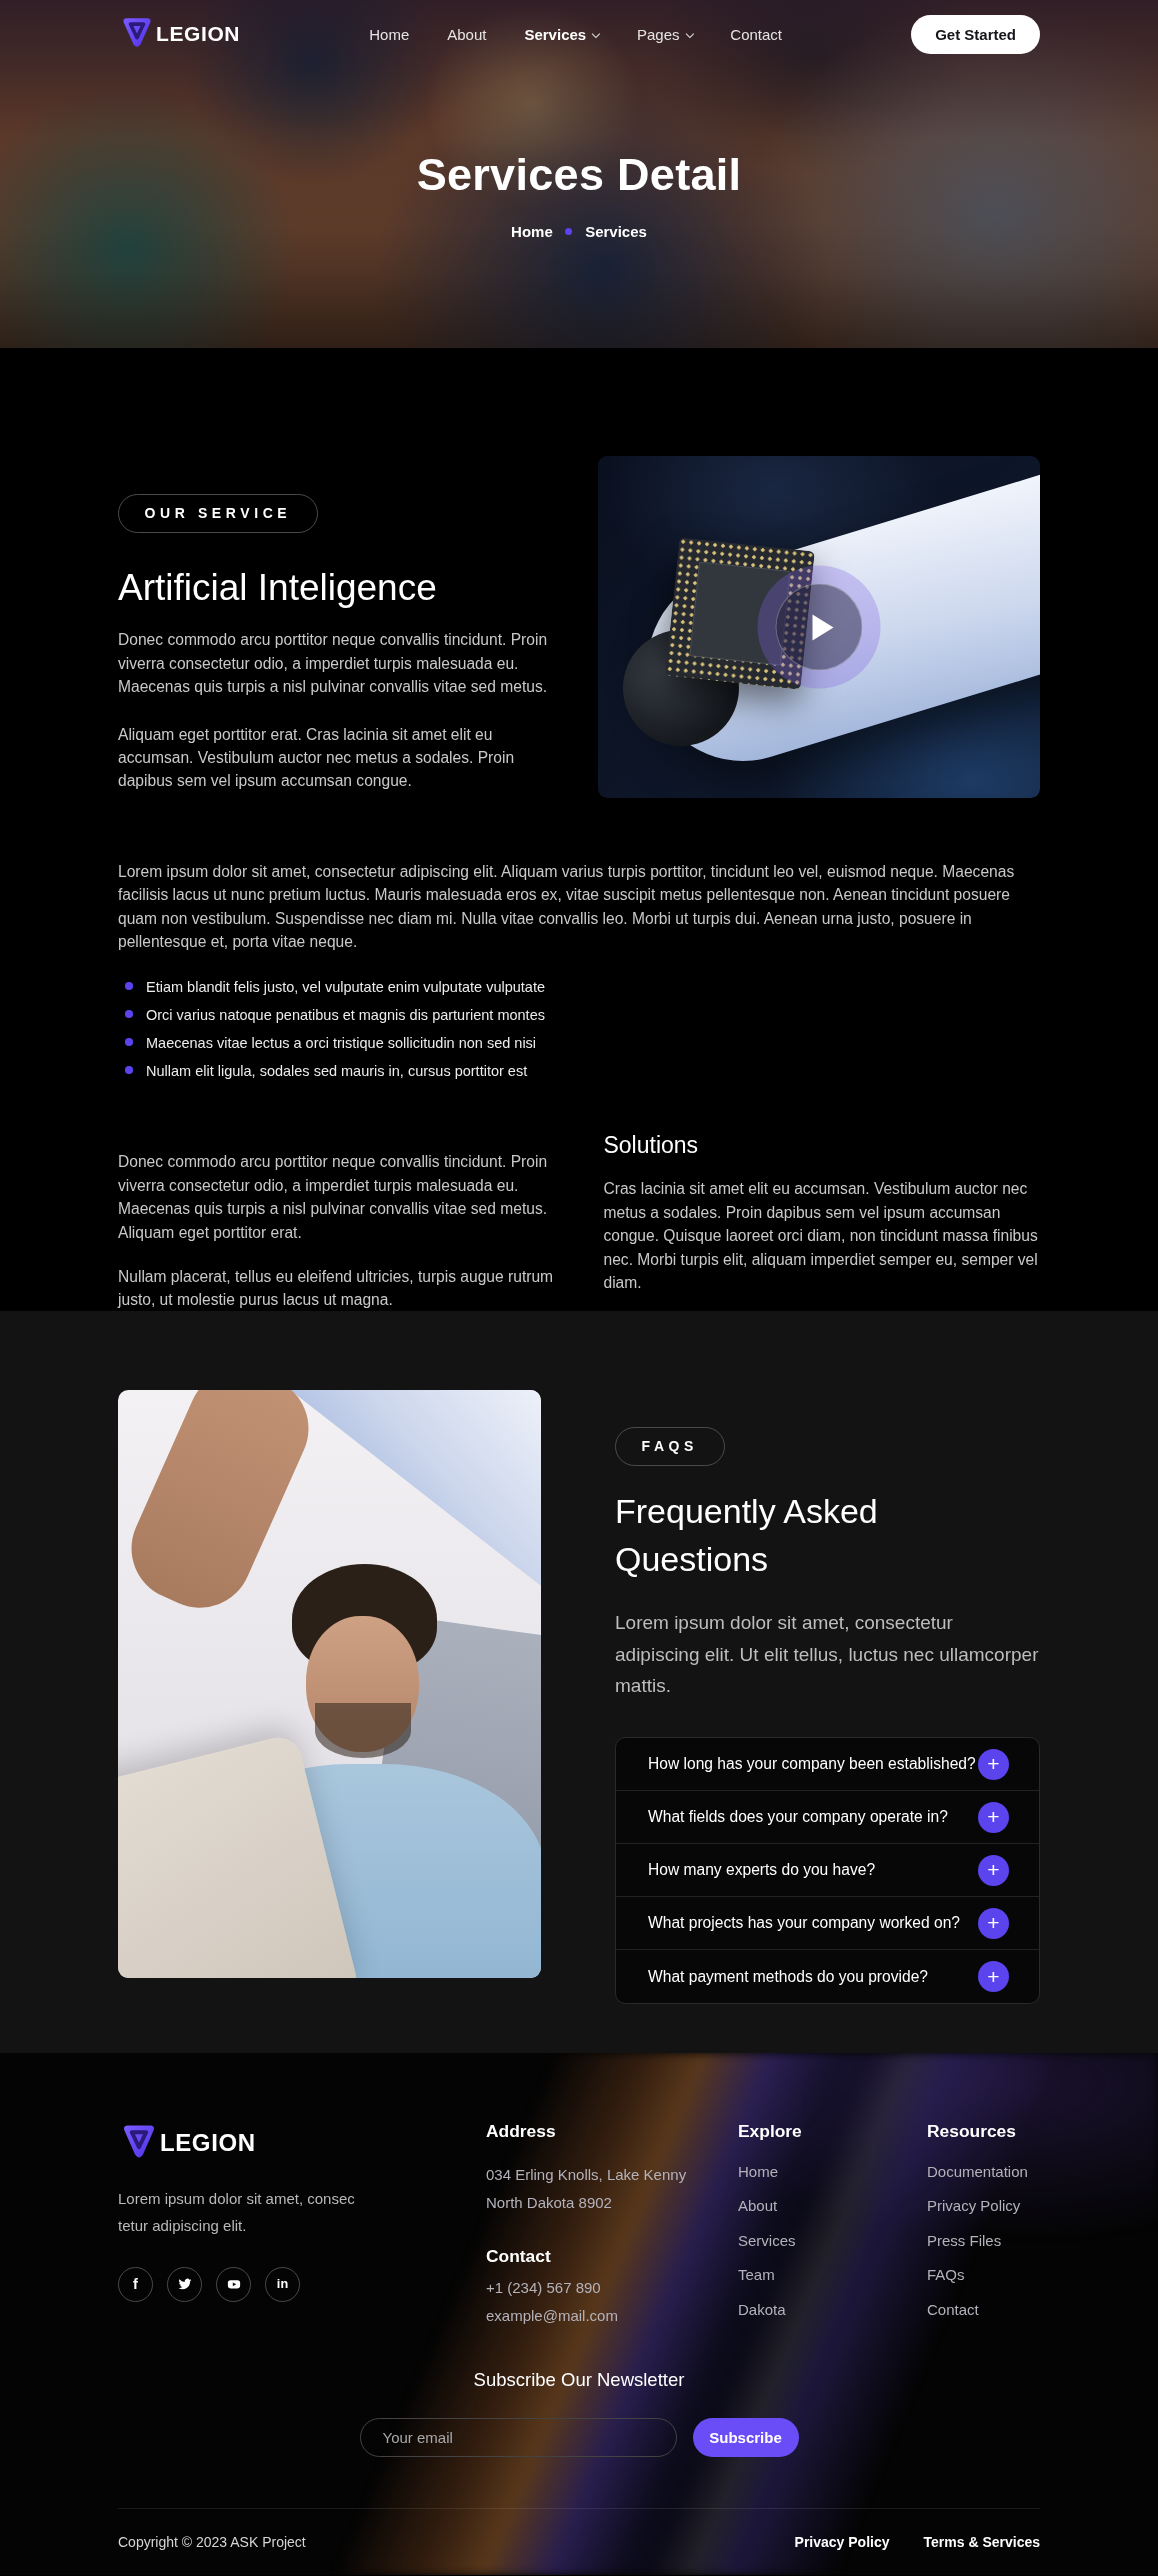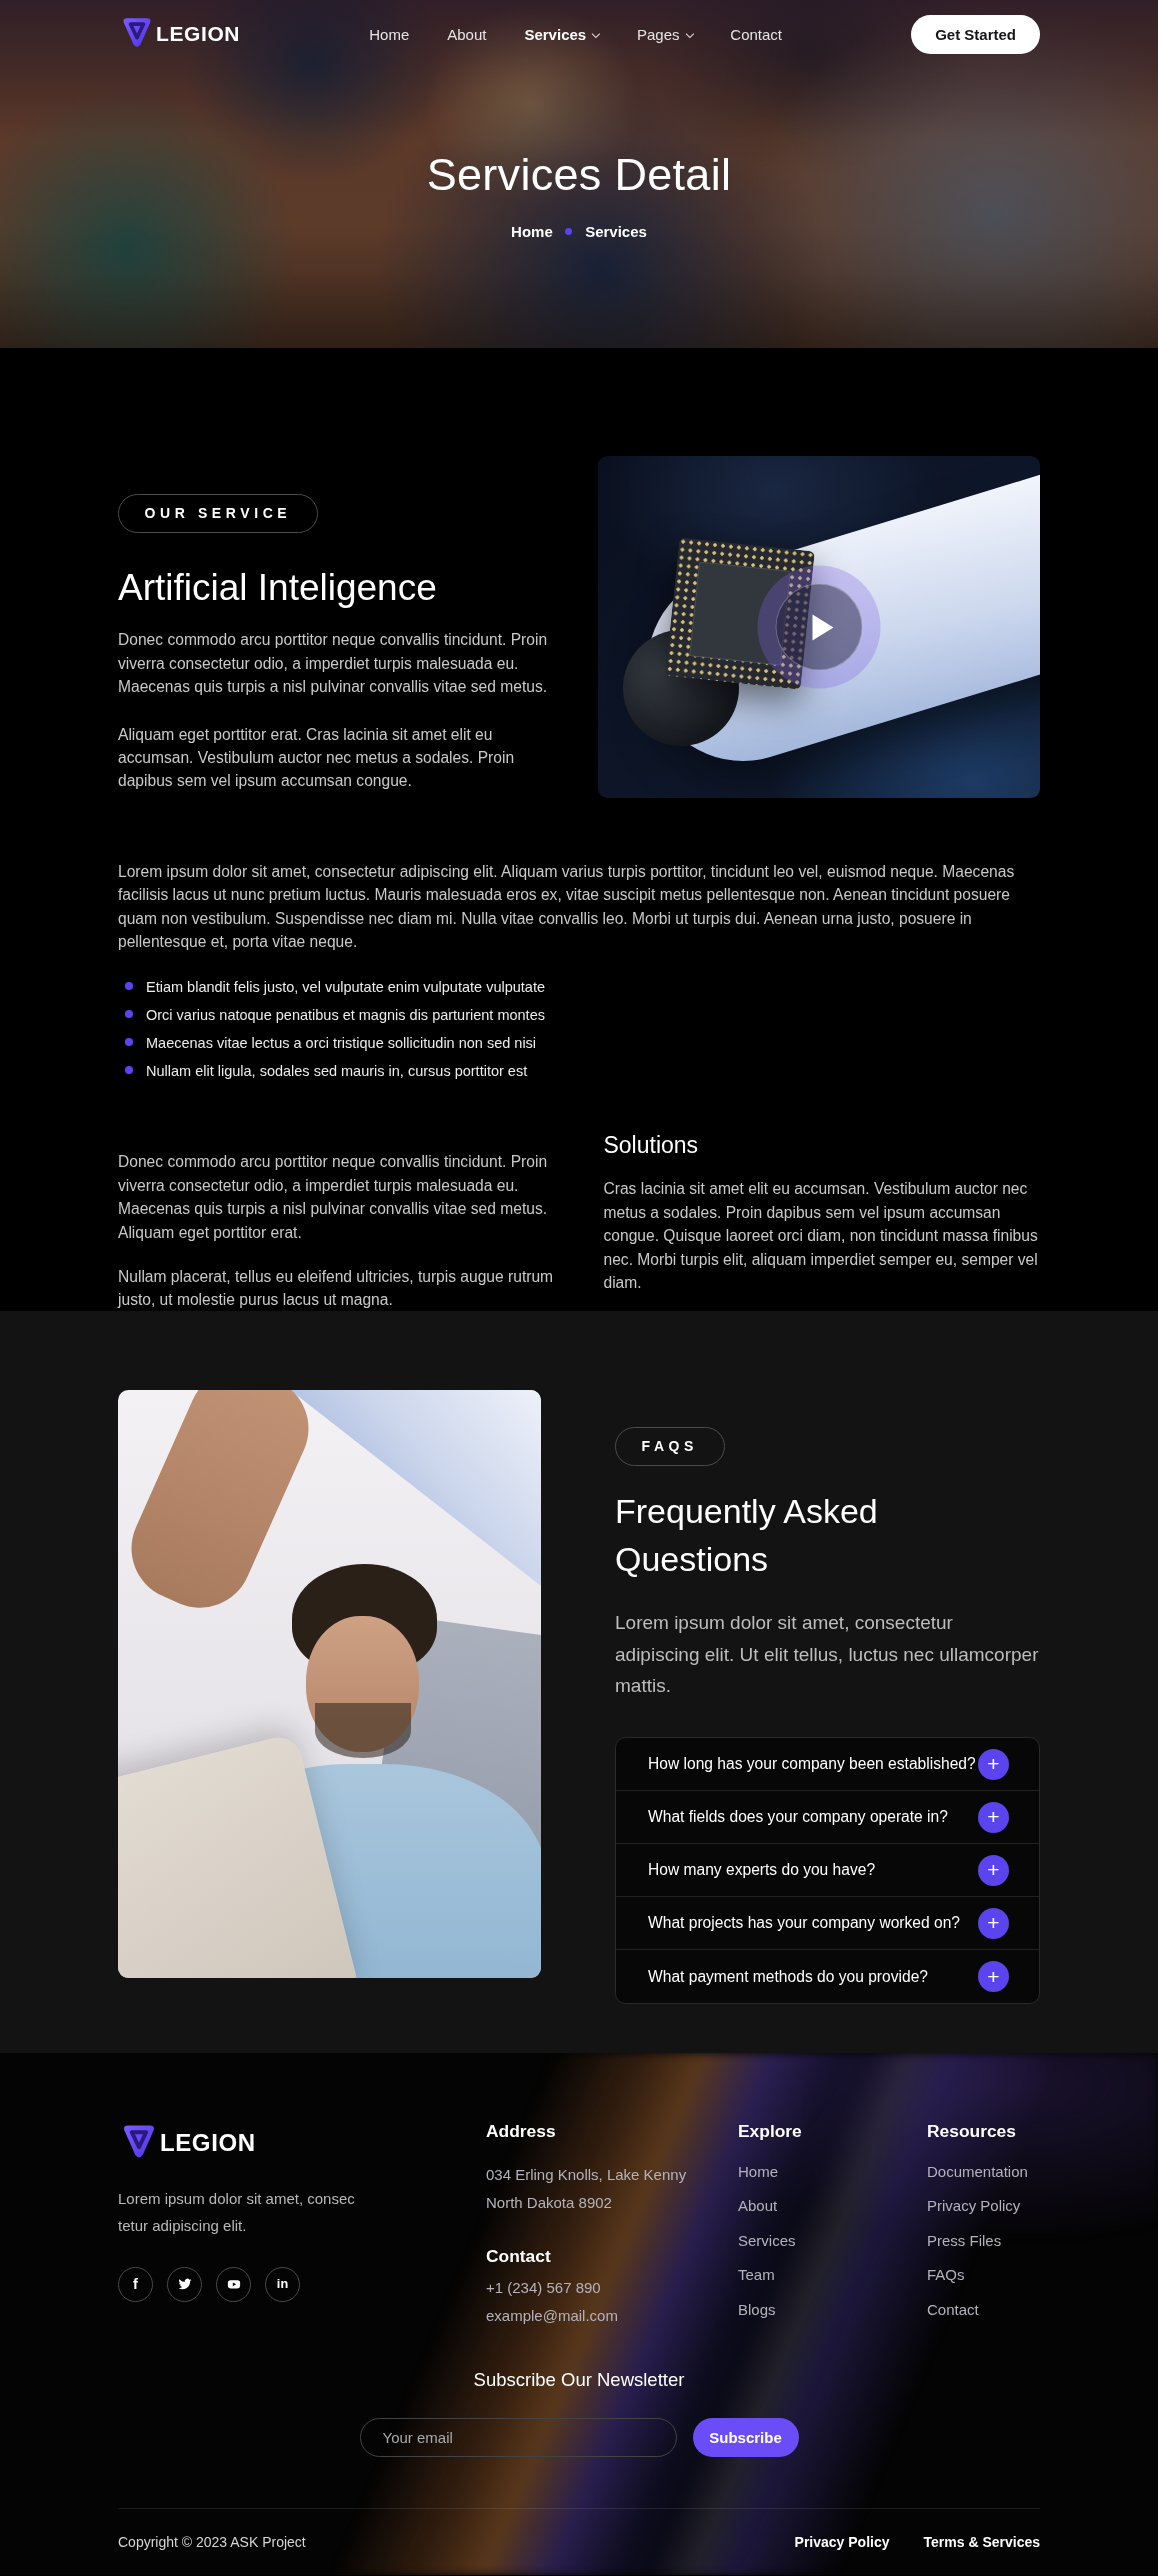--- a/index.html
+++ b/index.html
@@ -28,21 +28,21 @@
   .logo-text { font-size:21px; font-weight:700; letter-spacing:0.6px; }
   .nav { display:flex; align-items:center; gap:38px; margin:0 auto; }
   .nav a { font-size:15px; color:rgba(255,255,255,.88); }
   .nav a.active { color:#fff; font-weight:700; }
   .chev { display:inline-block; width:5.8px; height:5.8px; border-right:1.2px solid rgba(255,255,255,.85);
     border-bottom:1.2px solid rgba(255,255,255,.85); transform:rotate(45deg); margin-left:7px; margin-bottom:2.3px; }
   .cta-btn { background:#fff; color:#15151a; font-size:15px; font-weight:700; border:none;
     border-radius:579px; padding:11px 24px; cursor:pointer; }
   .hero-inner { position:relative; z-index:2; height:100%; display:flex; flex-direction:column;
     align-items:center; justify-content:center; padding-top:41px; }
-  .hero-title { font-size:45px; font-weight:400; letter-spacing:0.3px; }
+  .hero-title { font-size:45px; font-weight:700; letter-spacing:0.3px; }
   .breadcrumb { display:flex; align-items:center; gap:12.7px; margin-top:22px; font-size:15px; font-weight:600; }
   .crumb-dot { width:7px; height:7px; border-radius:50%; background:#5B43EE; }
 
   
   .sec-service { height:963px; background:#000; padding:108px 118px 0; overflow:hidden; }
   .service-top { display:flex; gap:36px; }
   .service-intro { width:446px; padding-top:38px; }
   .badge { display:inline-block; border:0.6px solid #4b4b4b; border-radius:579px; padding:10.4px 25.5px;
     font-size:14px; font-weight:700; letter-spacing:4.6px; color:#fff; }
   .service-title { font-size:37px; font-weight:500; margin:34px 0 19.7px; }
@@ -346,21 +346,21 @@
         </div>
       </div>
 
       <div class="col-explore">
         <div class="foot-col-h">Explore</div>
         <ul class="foot-links">
           <li><a>Home</a></li>
           <li><a>About</a></li>
           <li><a>Services</a></li>
           <li><a>Team</a></li>
-          <li><a>Blogs</a></li>
+          <li><a>Dakota</a></li>
         </ul>
       </div>
 
       <div class="col-resources">
         <div class="foot-col-h">Resources</div>
         <ul class="foot-links">
           <li><a>Documentation</a></li>
           <li><a>Privacy Policy</a></li>
           <li><a>Press Files</a></li>
           <li><a>FAQs</a></li>

